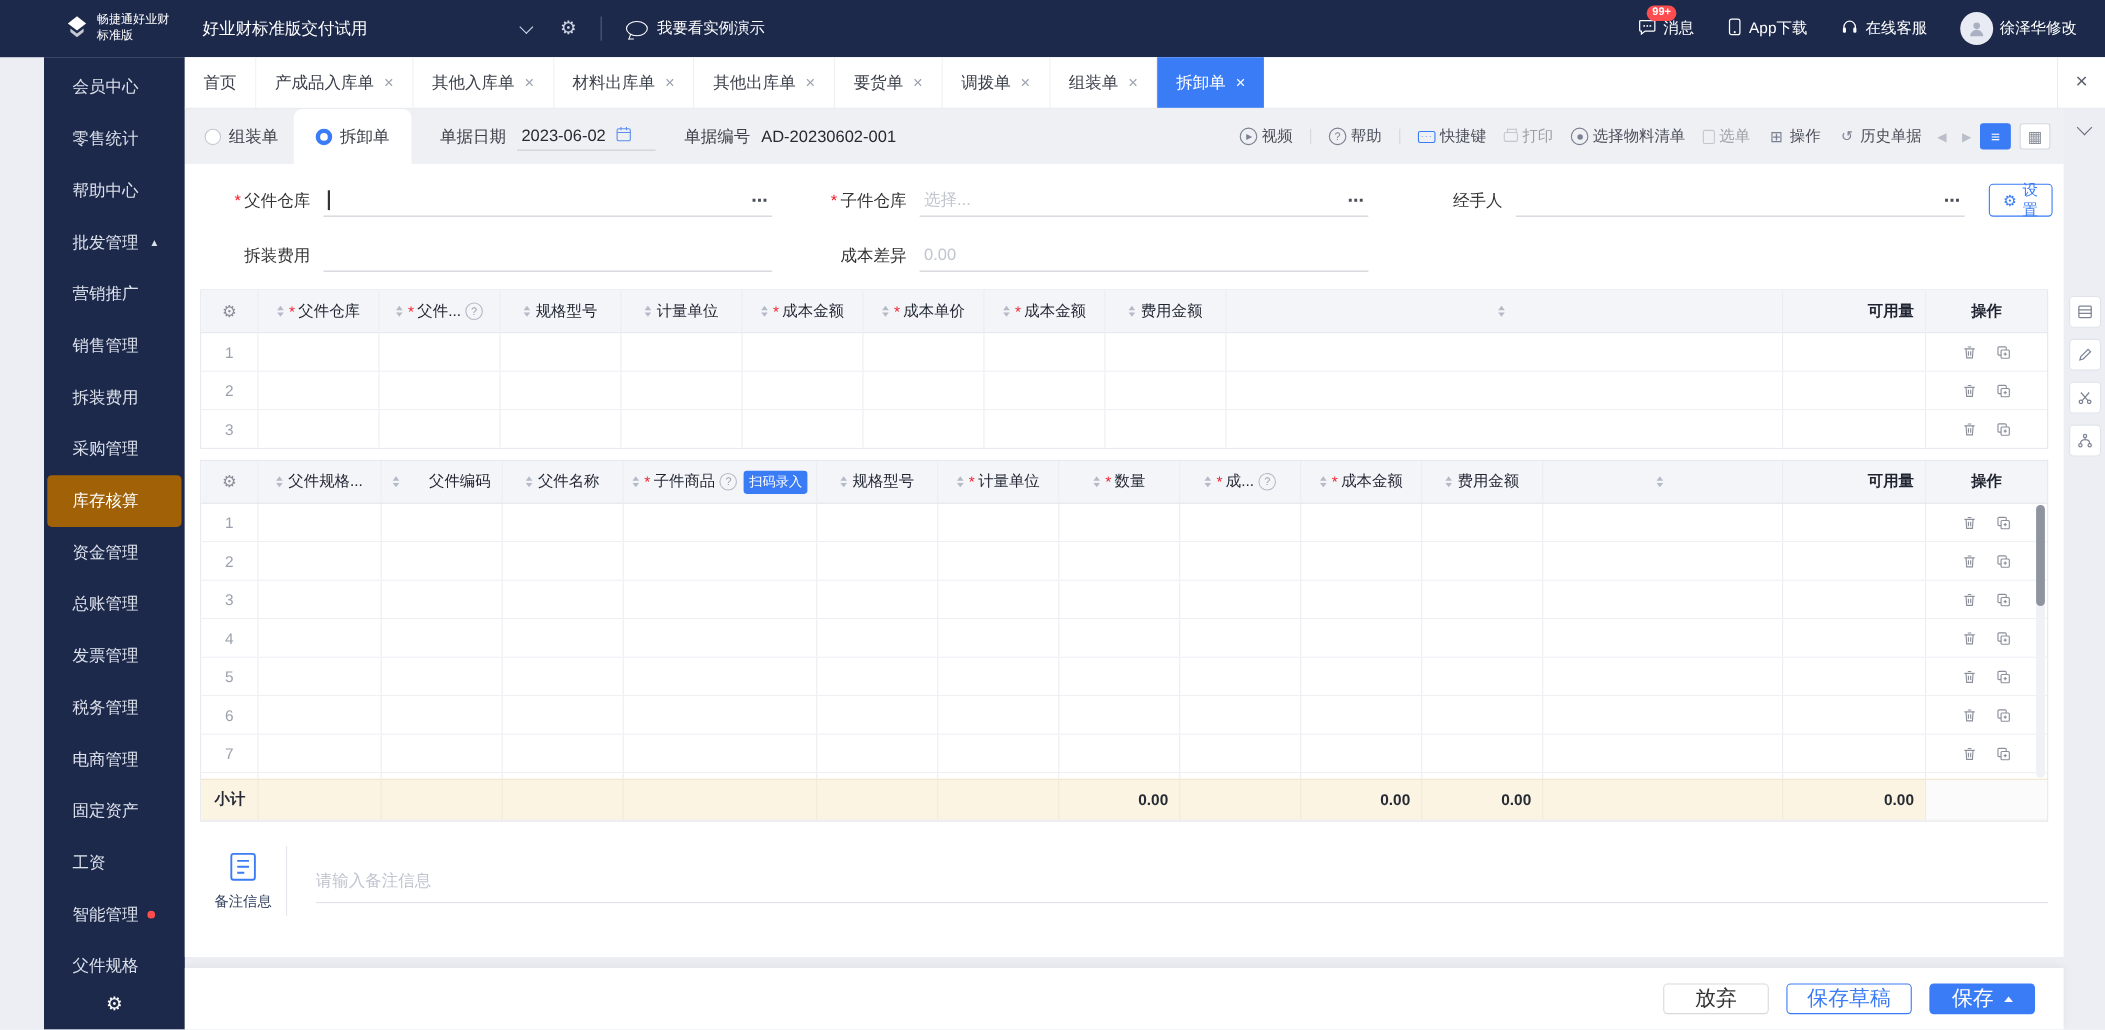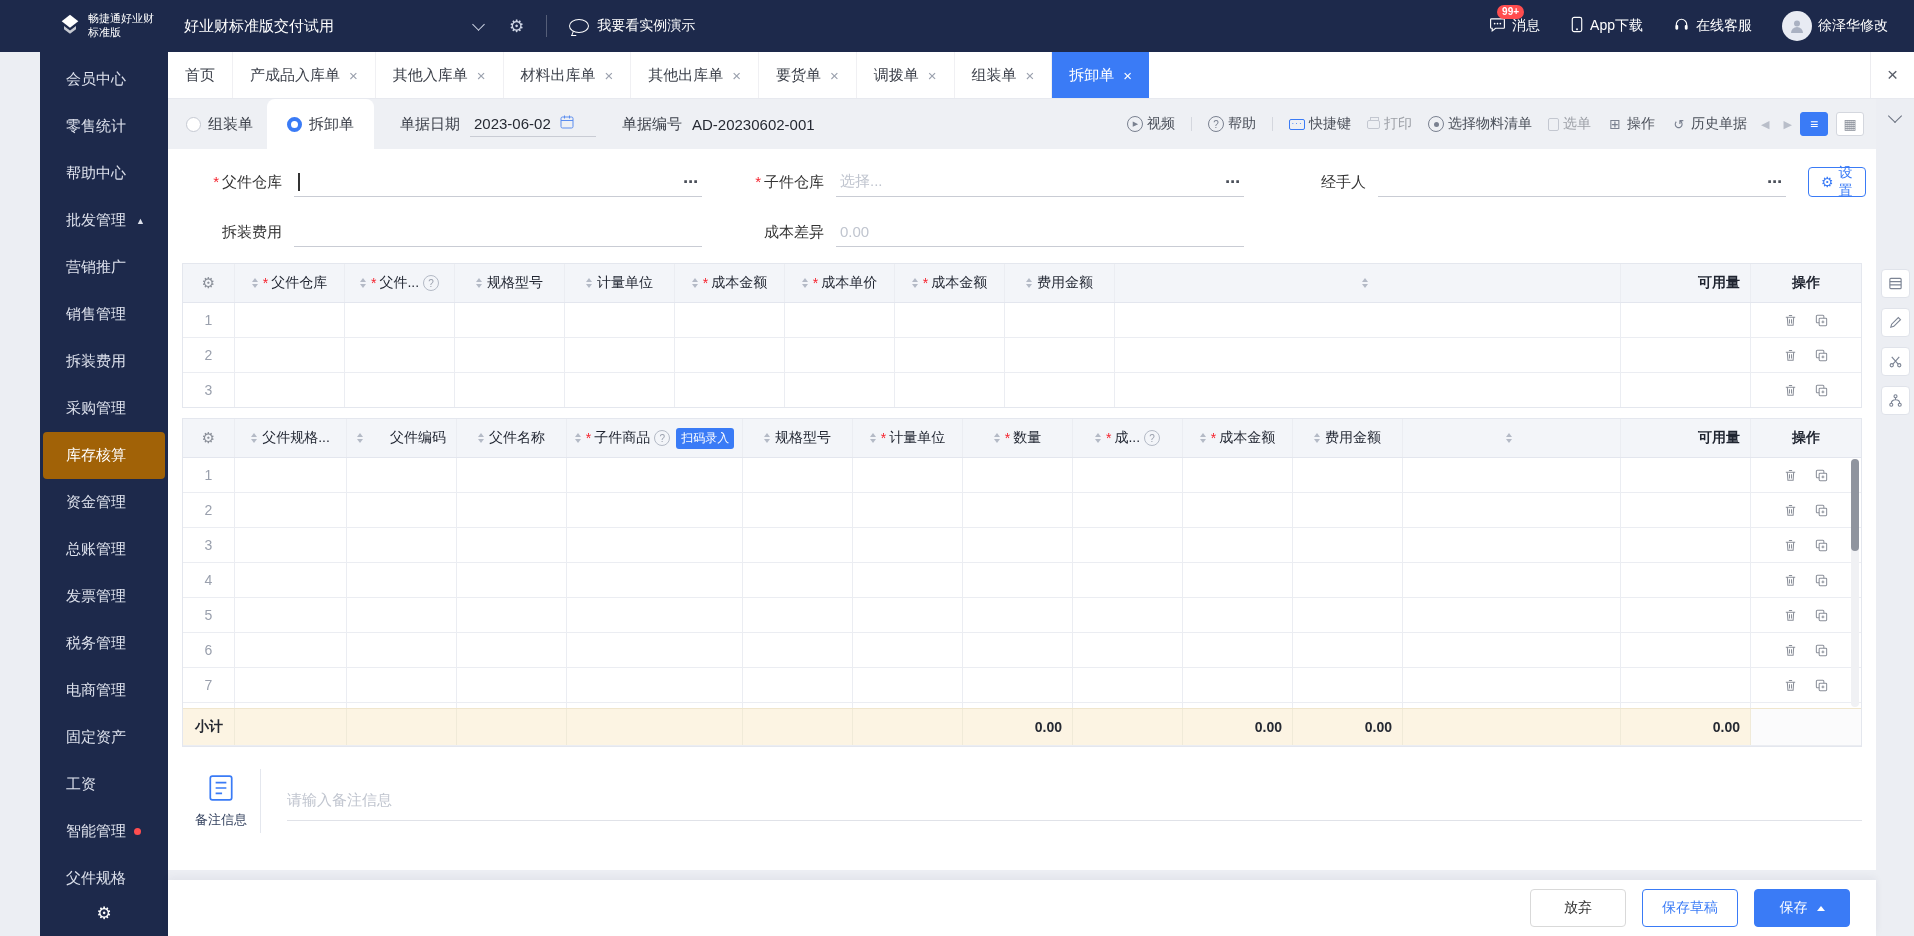--- a/index.html
+++ b/index.html
@@ -125,21 +125,21 @@
   .st-num{justify-content:flex-end;padding-right:10px;}
   .st-op{background:#fbfbfc;}
   .vtrack{position:absolute;right:2px;top:40px;width:8px;height:248px;background:#f0f1f4;border-radius:4px;}
   .vthumb{position:absolute;right:2px;top:40px;width:8px;height:92px;background:#8f949e;border-radius:4px;}
   
   .remark-row{display:flex;align-items:center;margin-top:22px;}
   .remark-left{width:78px;display:flex;flex-direction:column;align-items:center;gap:5px;font-size:13px;color:#33415e;border-right:1px solid #e4e7ee;padding:4px 0;}
   .remark-input{flex:1;margin-left:26px;border-bottom:1px solid #e0e2e8;height:38px;display:flex;align-items:center;cursor:text;}
   
   .footer{height:56px;background:#fff;margin-top:10px;display:flex;align-items:center;justify-content:flex-end;gap:16px;padding:0 26px;box-shadow:0 -2px 8px rgba(31,42,76,.06);flex:none;}
-  .btn{height:38px;min-width:96px;border-radius:4px;font-size:14px;display:inline-flex;align-items:center;justify-content:center;gap:9px;cursor:pointer;font-family:Liberation Serif, serif;box-sizing:border-box;padding:0 18px;}
+  .btn{height:28px;min-width:96px;border-radius:4px;font-size:19px;display:inline-flex;align-items:center;justify-content:center;gap:9px;cursor:pointer;font-family:Liberation Serif, serif;box-sizing:border-box;padding:0 18px;}
   .btn-plain{background:#fff;border:1px solid #d9d9d9;color:#333;}
   .btn-outline{background:#fff;border:1px solid #3a7bf6;color:#3a7bf6;}
   .btn-primary{background:#3a7bf6;border:1px solid #3a7bf6;color:#fff;}
   .caret-up{width:0;height:0;border-left:4px solid transparent;border-right:4px solid transparent;border-bottom:5px solid #fff;}
 </style>
 </head>
 <body>
 
 <div class="topbar">
   <div class="logo">

